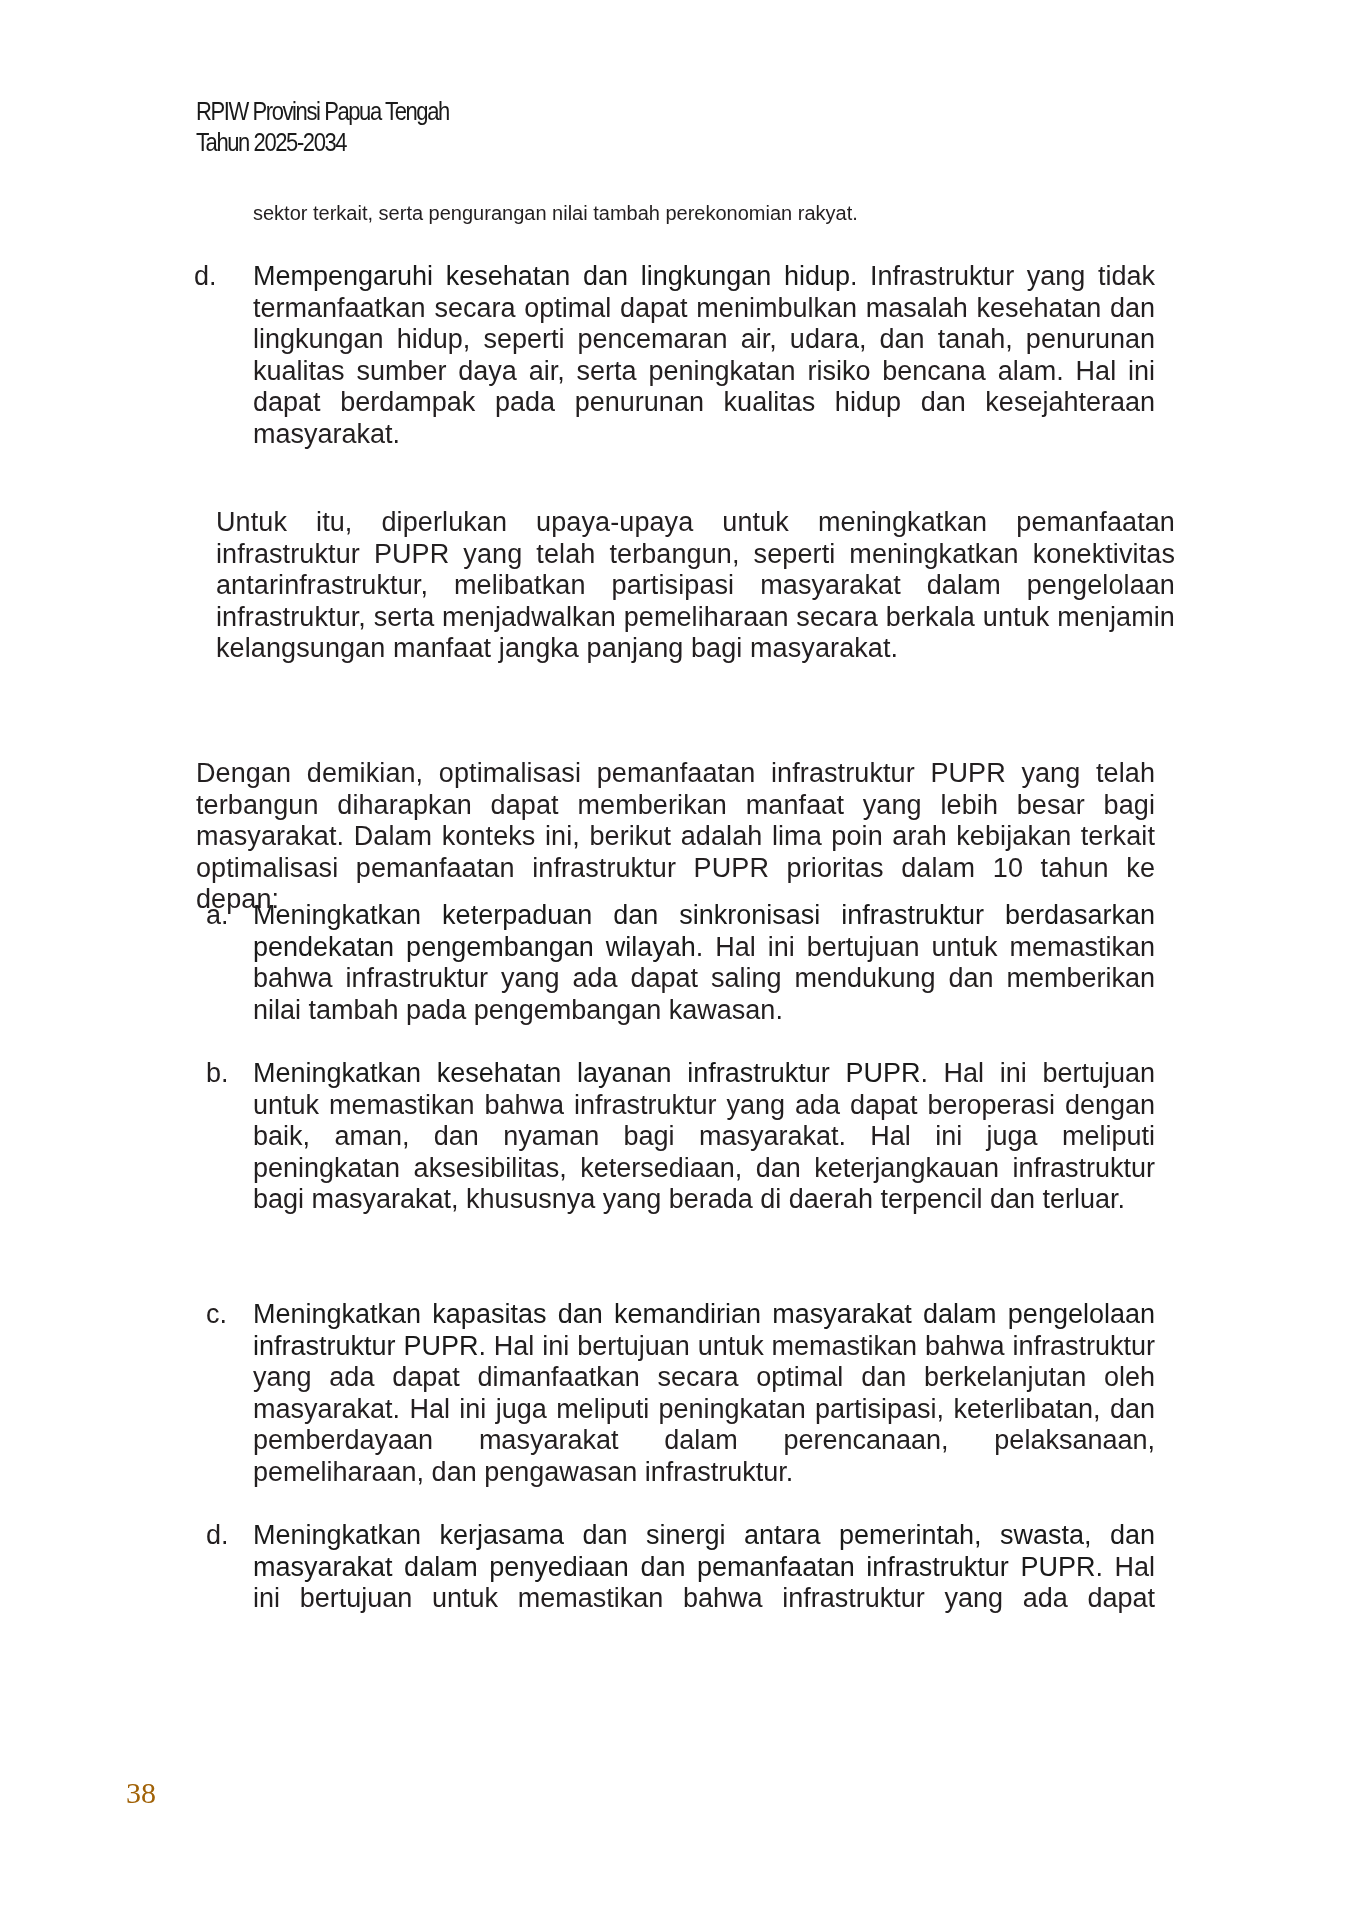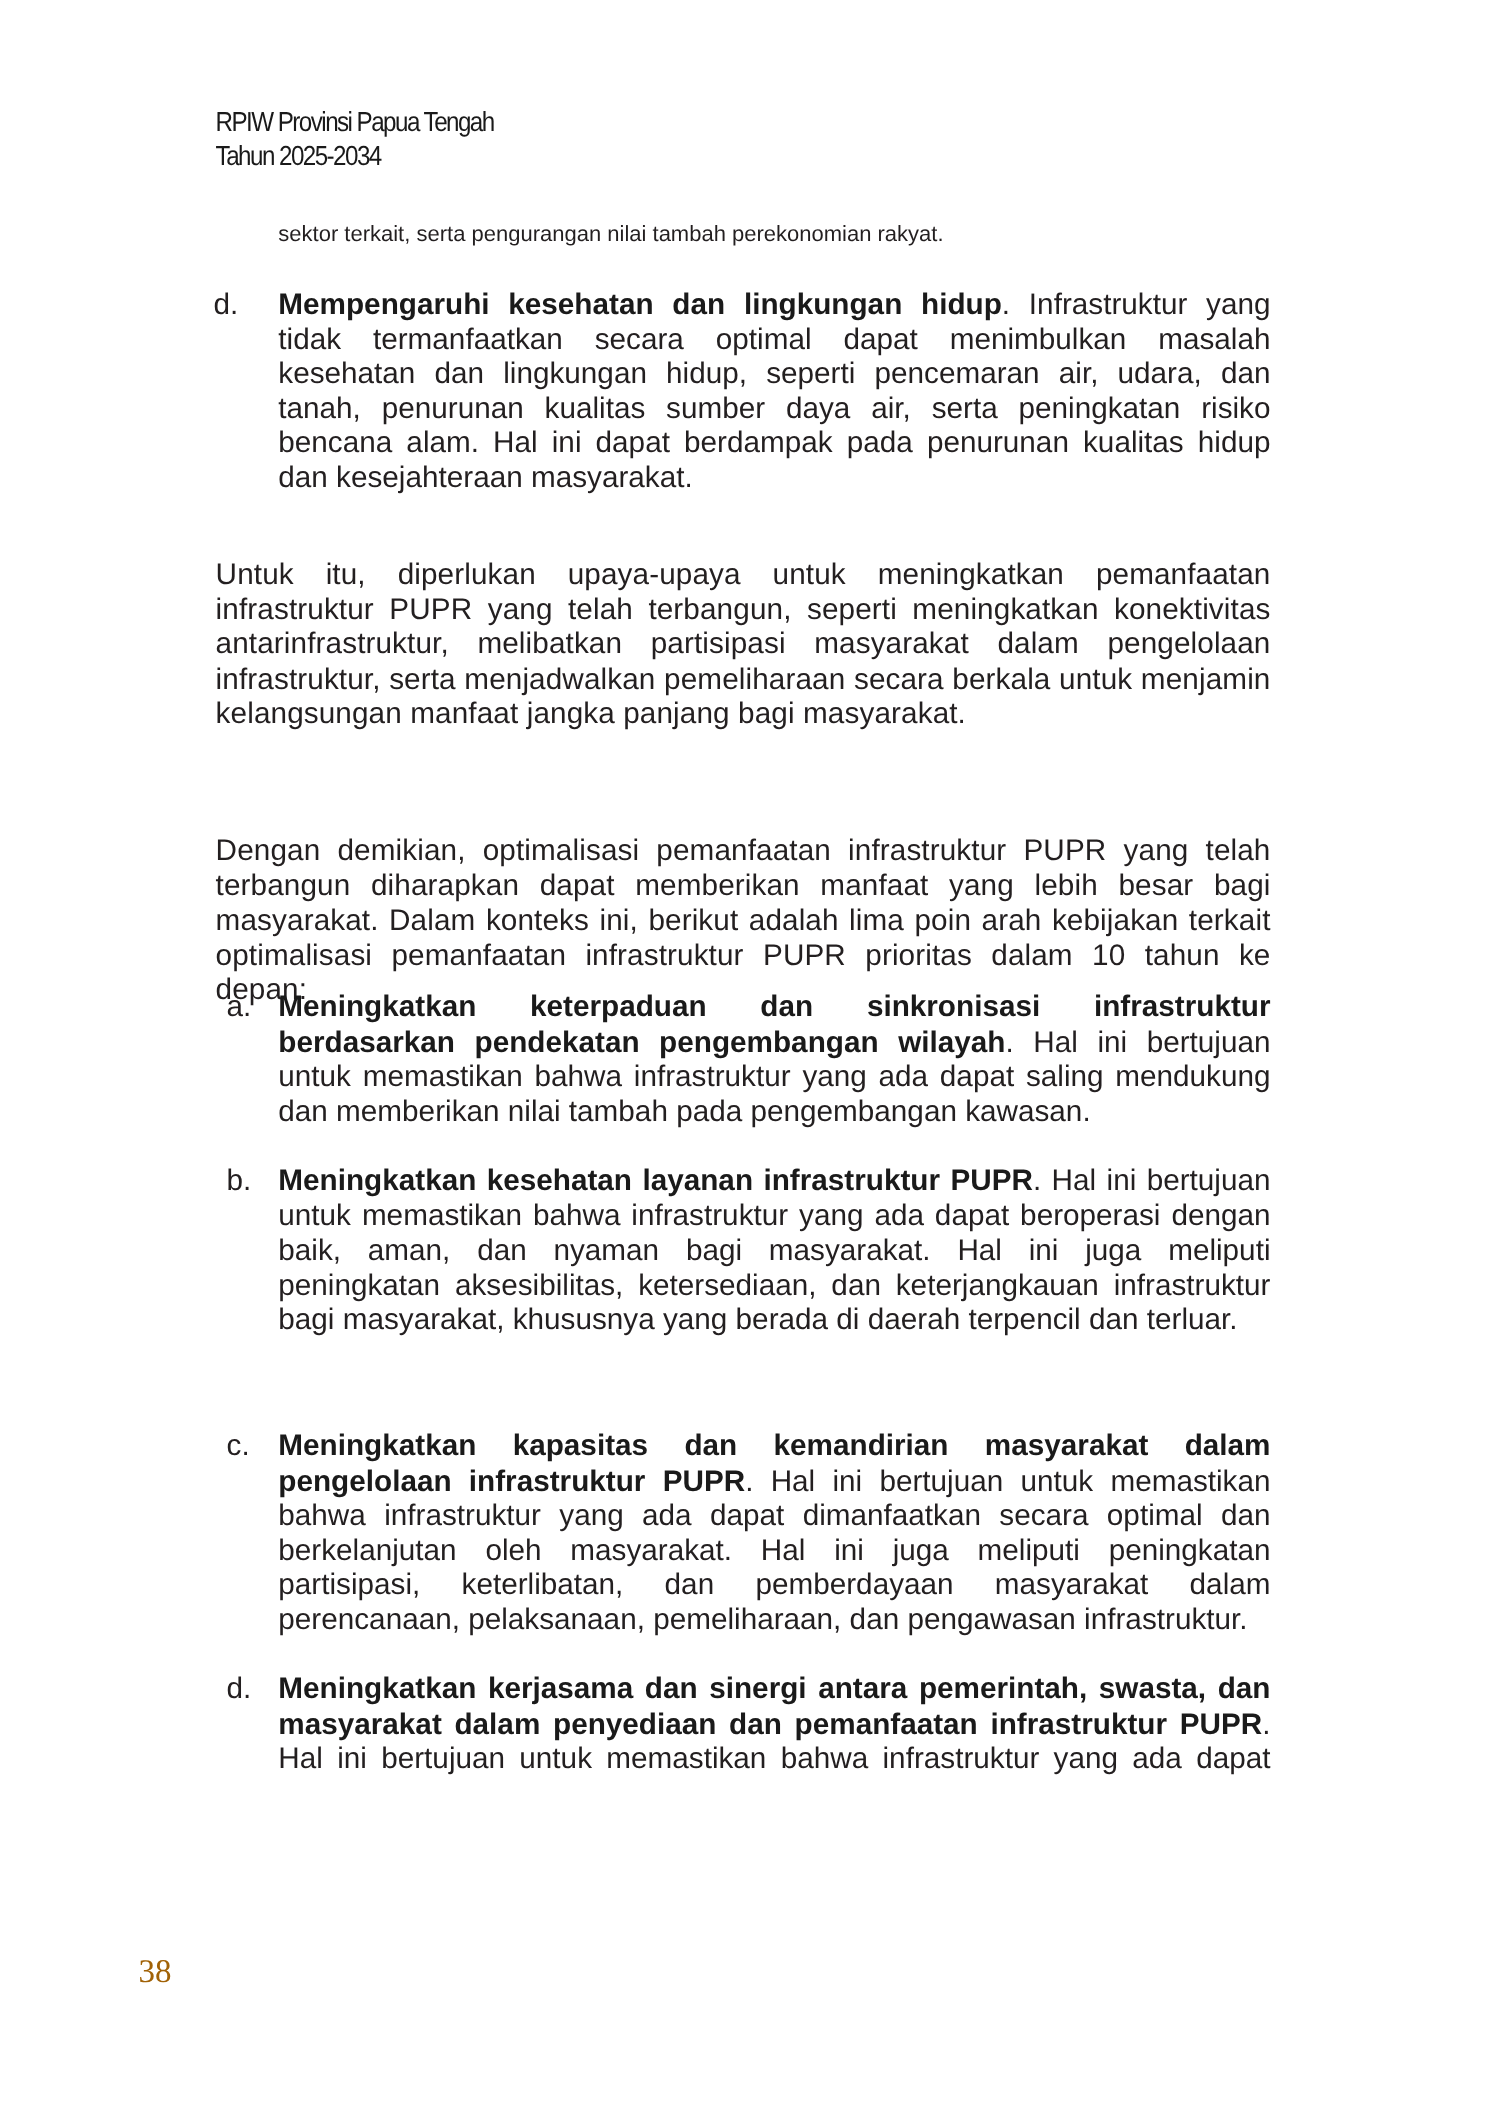--- a/index.html
+++ b/index.html
@@ -8,42 +8,42 @@
   .header { position: absolute; left: 196px; top: 96px; font-family: "Liberation Sans", sans-serif;
             font-size: 25px; line-height: 31px; letter-spacing: -1.6px; color: #1a1a1a; transform: scaleX(0.88); transform-origin: left top; }
   .header div { white-space: nowrap; }
   .block { position: absolute; left: 196px; width: 959px; font-size: 27px; line-height: 31.5px;
            text-align: justify; letter-spacing: 0.1px; }
   .block p { margin: 0; }
   .item { position: absolute; left: 196px; width: 959px; font-size: 27px; line-height: 31.5px; }
   .item .marker { position: absolute; left: 10px; top: 0; }
   .item .marker.d0 { left: -2px; }
   .item .body { margin-left: 57px; text-align: justify; }
-  .item .body b { font-weight: 700; color: #1a1a1a; }
+  .item .body b { font-weight: 400; color: #1a1a1a; }
   .cont { position: absolute; left: 253px; width: 902px; font-size: 20px; line-height: 31.5px; text-align: justify; }
   .page-number { position: absolute; left: 126px; top: 1776px; font-family: "Liberation Serif", serif;
                  font-size: 30px; color: #a16207; }
   .last-line-justify { text-align-last: justify; }
 </style>
 </head>
 <body>
 
 <div class="header">
   <div>RPIW Provinsi Papua Tengah</div>
   <div>Tahun 2025-2034</div>
 </div>
 
 <div class="cont" style="top:198px;">sektor terkait, serta pengurangan nilai tambah perekonomian rakyat.</div>
 
 <div class="item" style="top:261px;">
   <span class="marker d0">d.</span>
   <div class="body"><b>Mempengaruhi kesehatan dan lingkungan hidup</b><span>. Infrastruktur yang tidak termanfaatkan secara optimal dapat menimbulkan masalah kesehatan dan lingkungan hidup, seperti pencemaran air, udara, dan tanah, penurunan kualitas sumber daya air, serta peningkatan risiko bencana alam. Hal ini dapat berdampak pada penurunan kualitas hidup dan kesejahteraan masyarakat.</span></div>
 </div>
 
-<div class="block" style="top:507px;">
+<div class="block" style="top:507px;margin-left:20px;">
   <p>Untuk itu, diperlukan upaya-upaya untuk meningkatkan pemanfaatan infrastruktur PUPR yang telah terbangun, seperti meningkatkan konektivitas antarinfrastruktur, melibatkan partisipasi masyarakat dalam pengelolaan infrastruktur, serta menjadwalkan pemeliharaan secara berkala untuk menjamin kelangsungan manfaat jangka panjang bagi masyarakat.</p>
 </div>
 
 <div class="block" style="top:758px;">
   <p>Dengan demikian, optimalisasi pemanfaatan infrastruktur PUPR yang telah terbangun diharapkan dapat memberikan manfaat yang lebih besar bagi masyarakat. Dalam konteks ini, berikut adalah lima poin arah kebijakan terkait optimalisasi pemanfaatan infrastruktur PUPR prioritas dalam 10 tahun ke depan:</p>
 </div>
 
 <div class="item" style="top:900px;">
   <span class="marker">a.</span>
   <div class="body"><b>Meningkatkan keterpaduan dan sinkronisasi infrastruktur berdasarkan pendekatan pengembangan wilayah</b><span>. Hal ini bertujuan untuk memastikan bahwa infrastruktur yang ada dapat saling mendukung dan memberikan nilai tambah pada pengembangan kawasan.</span></div>

